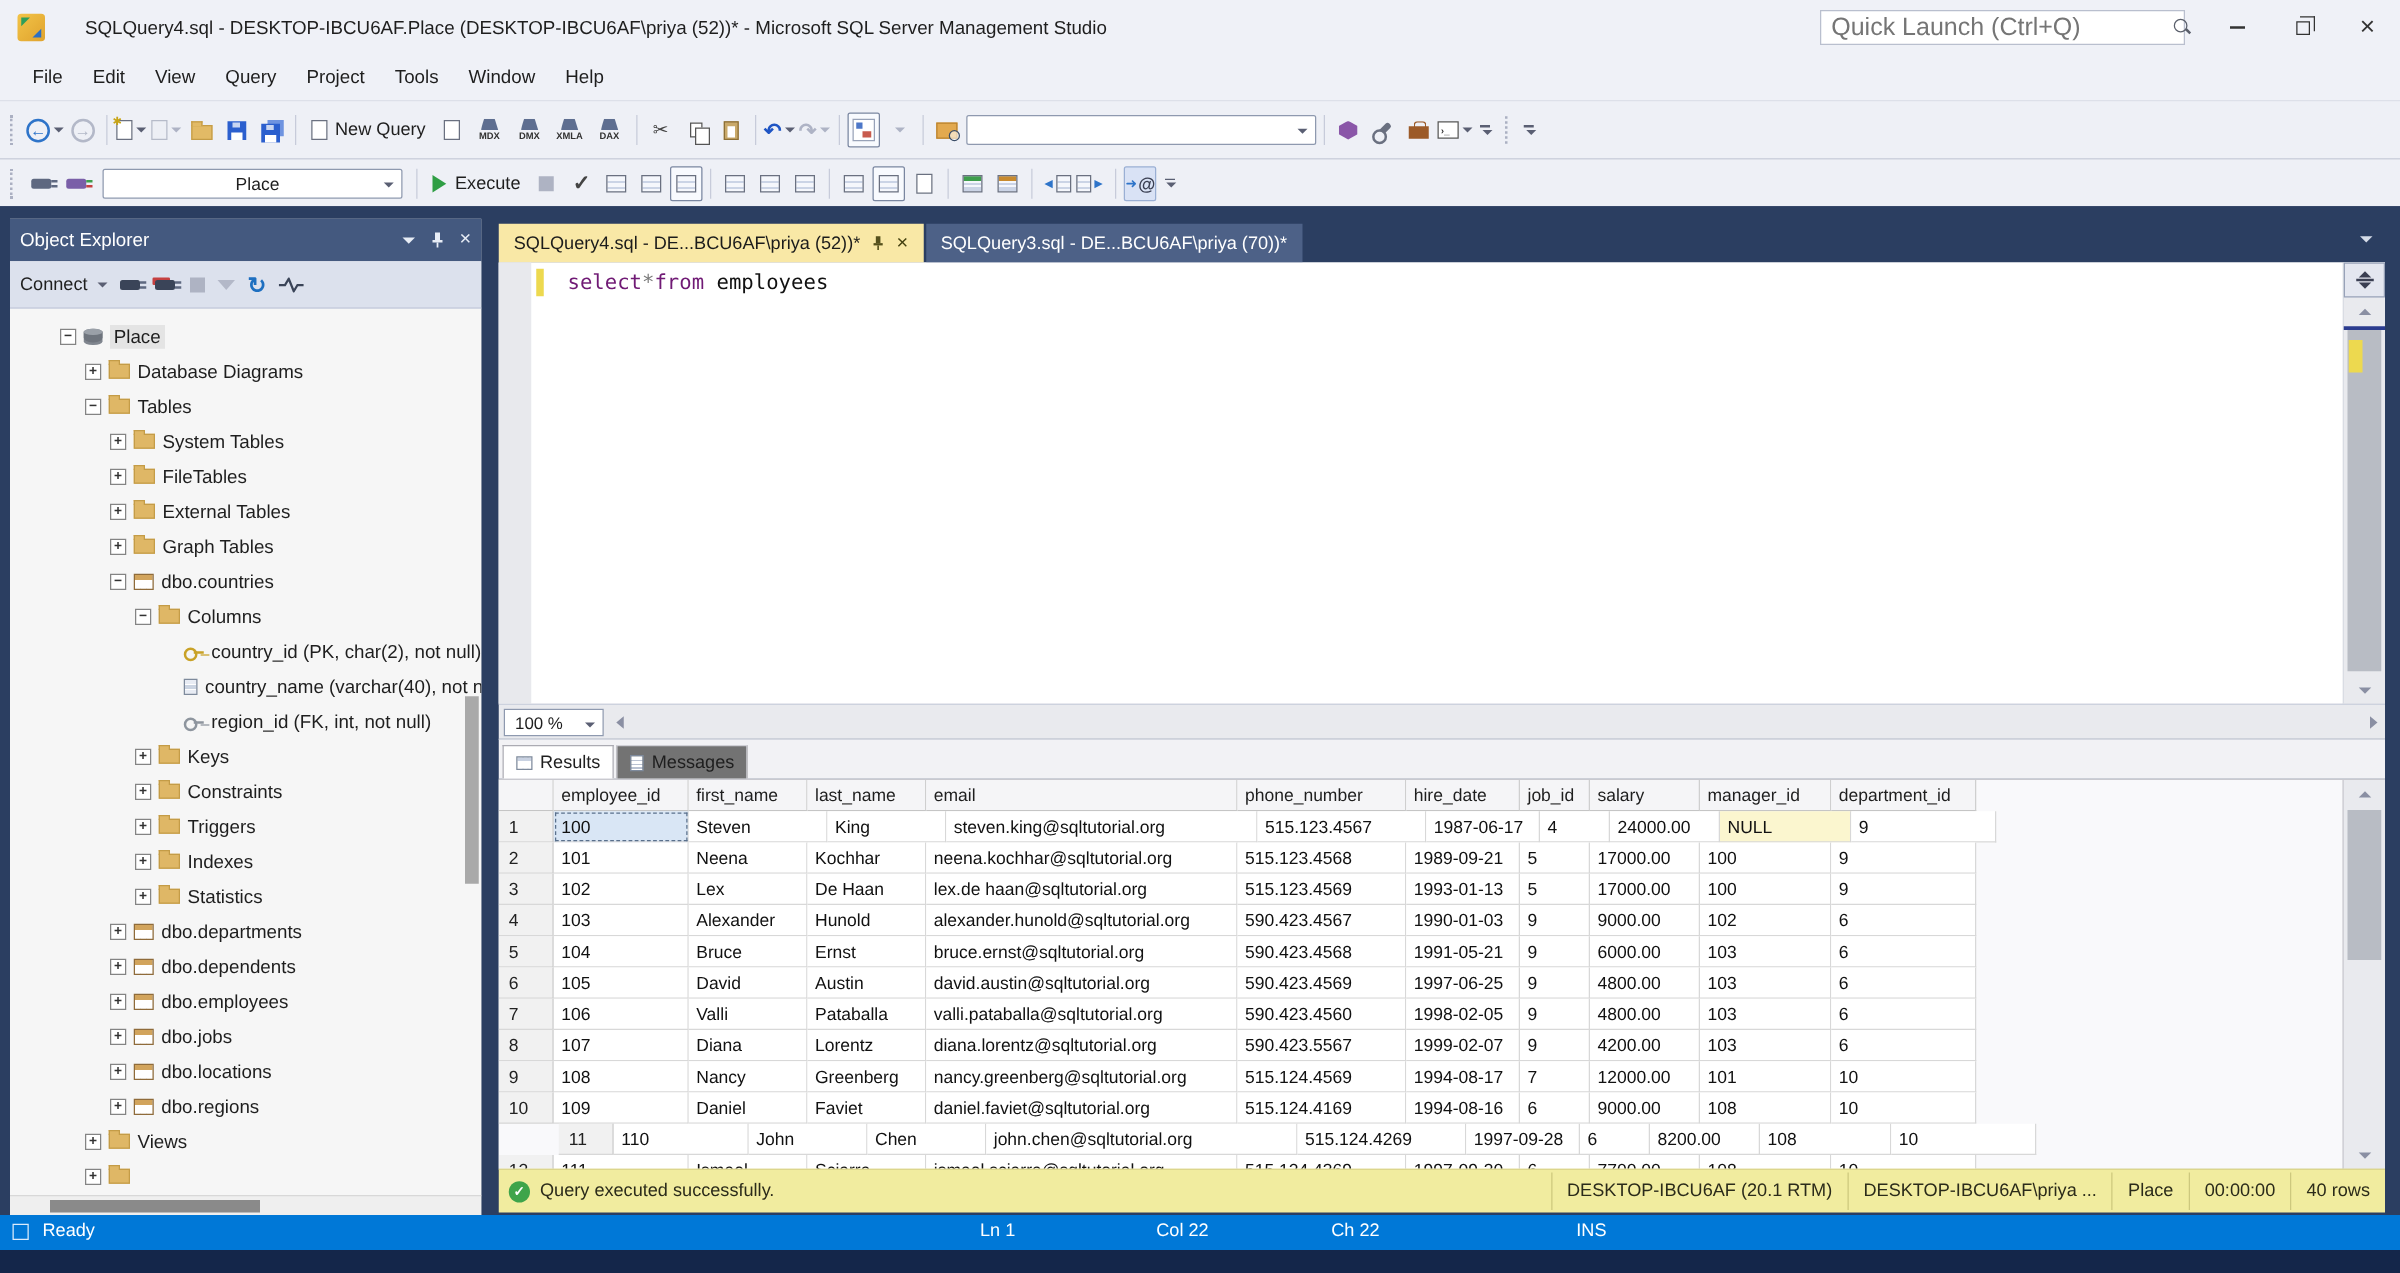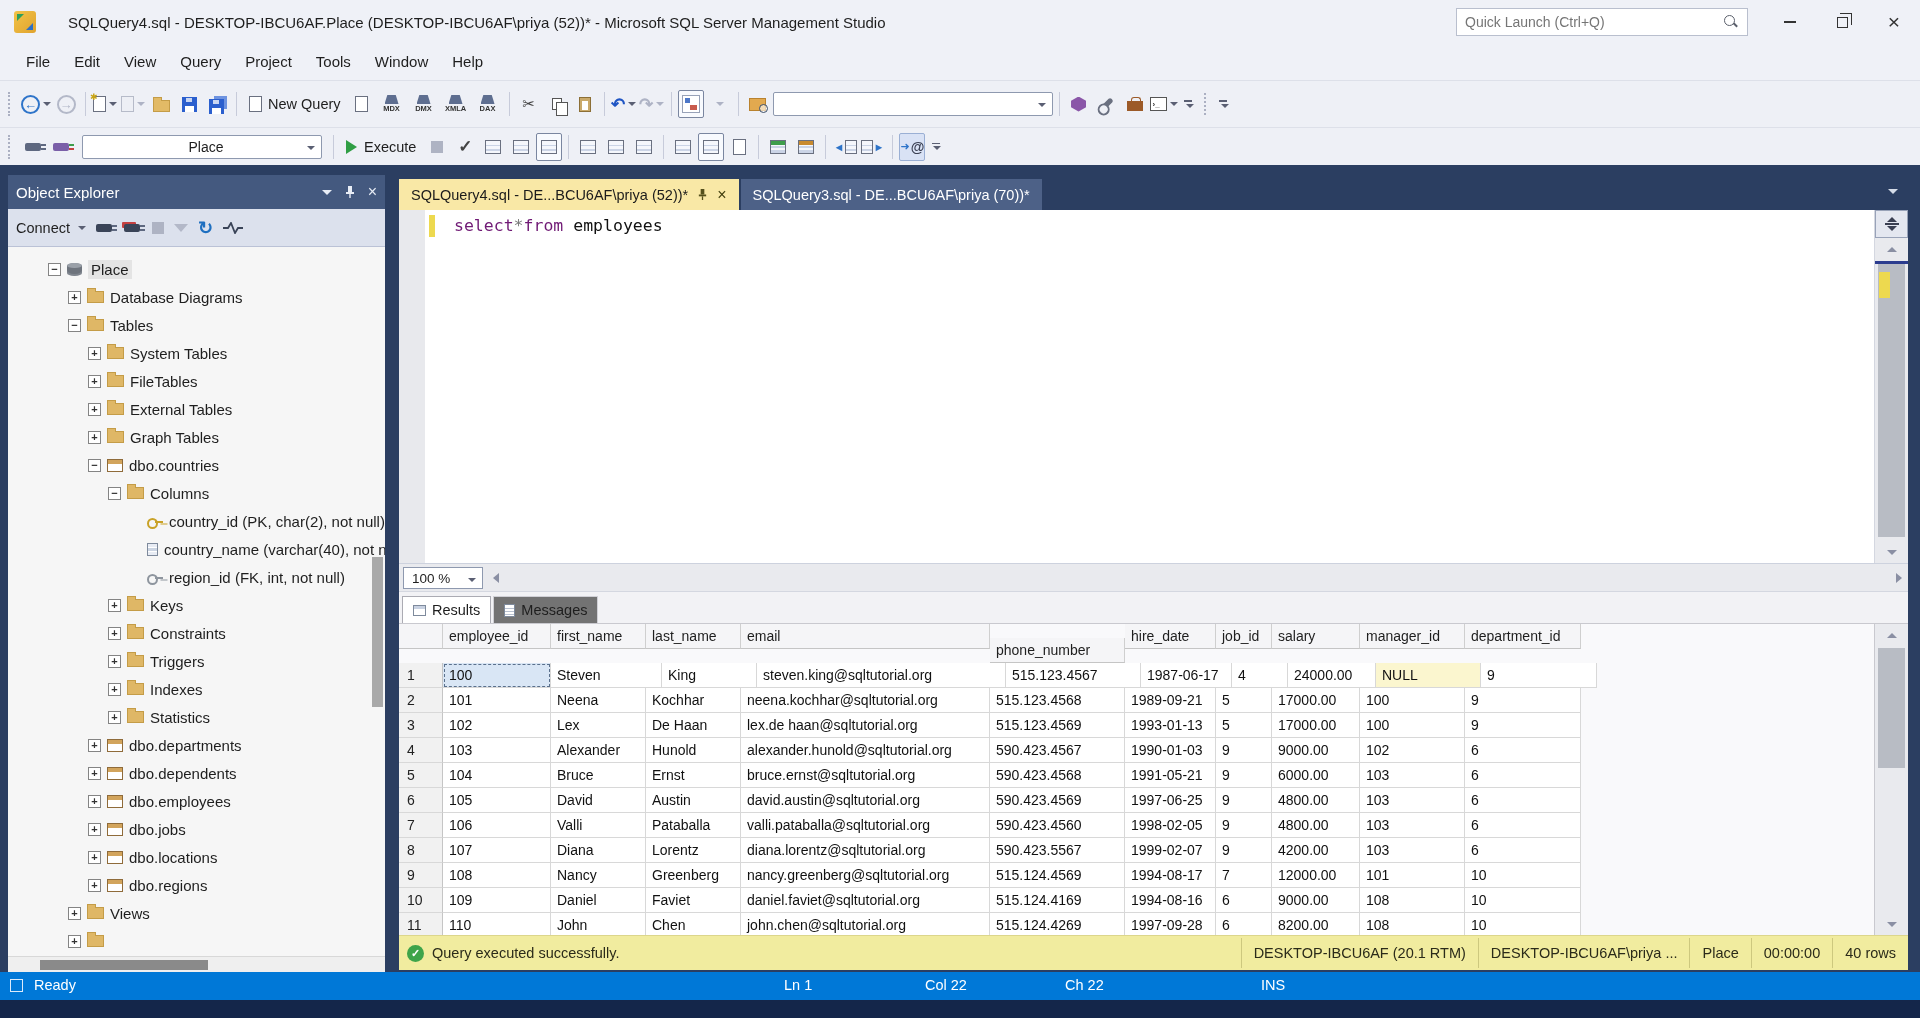--- a/index.html
+++ b/index.html
@@ -11,21 +11,21 @@
   .titlebar { height:44px; background:#EFF1F7; display:flex; align-items:center; position:relative; flex:none; }
   .app-icon { width:22px; height:22px; margin-left:14px; border-radius:3px;
     background:linear-gradient(135deg,#F2C347,#E0A32E); position:relative; flex:none; }
   .app-icon::before { content:""; position:absolute; left:3px; top:3px; width:0; height:0;
     border-left:7px solid #2E9E5B; border-bottom:7px solid transparent; }
   .app-icon::after { content:""; position:absolute; right:3px; bottom:3px; width:0; height:0;
     border-right:7px solid #2D6FC4; border-top:7px solid transparent; }
   .title-text { margin-left:32px; font-size:15px; color:#1E1E1E; white-space:nowrap; }
   .quick-launch { position:absolute; right:172px; top:8px; width:292px; height:28px; background:#FFF;
     border:1px solid #B9BFCE; display:flex; align-items:center; }
-  .quick-launch input { flex:1; border:none; outline:none; font-size:14px; color:#444; padding:0 8px;
+  .quick-launch input { flex:1; border:none; outline:none; font-size:20px; color:#444; padding:0 8px;
     font-family:"Liberation Sans", sans-serif; background:transparent; }
   .mag-icon { width:16px; height:16px; position:relative; margin-right:8px; flex:none; }
   .mag-icon::before { content:""; position:absolute; left:1px; top:1px; width:9px; height:9px;
     border:1.6px solid #5A5F6B; border-radius:50%; }
   .mag-icon::after { content:""; position:absolute; left:10px; top:10px; width:5px; height:1.8px;
     background:#5A5F6B; transform:rotate(45deg); }
   .win-btns { position:absolute; right:0; top:0; height:44px; display:flex; }
   .win-btn { width:52px; height:44px; display:flex; align-items:center; justify-content:center;
     font-size:17px; color:#333; }
   .restore-glyph { width:11px; height:11px; border:1.6px solid #333; position:relative; background:#EFF1F7; }
@@ -710,21 +710,21 @@
       </div>
 
       <div class="grid-zone">
         <div class="grid-wrap" id="grid-container">
             <div class="grid-row">
               <div class="gcell head" style="width: 44px;"></div>
               <div class="gcell head" style="width: 108px;">employee_id</div>
               <div class="gcell head" style="width: 95px;">first_name</div>
               <div class="gcell head" style="width: 95px;">last_name</div>
               <div class="gcell head" style="width: 249px;">email</div>
-              <div class="gcell head" style="width: 135px; margin-top: 14px;">phone_number</div>
+              <div class="gcell head" style="width: 135px;">phone_number</div>
               <div class="gcell head" style="width: 91px;">hire_date</div>
               <div class="gcell head" style="width: 56px;">job_id</div>
               <div class="gcell head" style="width: 88px;">salary</div>
               <div class="gcell head" style="width: 105px;">manager_id</div>
               <div class="gcell head" style="width: 116px;">department_id</div>
             </div>
             <div class="grid-row">
               <div class="gcell rownum" style="width: 44px;">1</div>
               <div class="gcell selected" style="width: 108px;">100</div>
               <div class="gcell" style="width: 111px;">Steven</div>
@@ -848,21 +848,21 @@
               <div class="gcell" style="width: 95px;">Faviet</div>
               <div class="gcell" style="width: 249px;">daniel.faviet@sqltutorial.org</div>
               <div class="gcell" style="width: 135px;">515.124.4169</div>
               <div class="gcell" style="width: 91px;">1994-08-16</div>
               <div class="gcell" style="width: 56px;">6</div>
               <div class="gcell" style="width: 88px;">9000.00</div>
               <div class="gcell" style="width: 105px;">108</div>
               <div class="gcell" style="width: 116px;">10</div>
             </div>
             <div class="grid-row">
-              <div class="gcell rownum" style="width: 44px;">11</div>
+              <div class="gcell rownum" style="width: 44px; margin-left: 48px;">11</div>
               <div class="gcell" style="width: 108px;">110</div>
               <div class="gcell" style="width: 95px;">John</div>
               <div class="gcell" style="width: 95px;">Chen</div>
               <div class="gcell" style="width: 249px;">john.chen@sqltutorial.org</div>
               <div class="gcell" style="width: 135px;">515.124.4269</div>
               <div class="gcell" style="width: 91px;">1997-09-28</div>
               <div class="gcell" style="width: 56px;">6</div>
               <div class="gcell" style="width: 88px;">8200.00</div>
               <div class="gcell" style="width: 105px;">108</div>
               <div class="gcell" style="width: 116px;">10</div>

